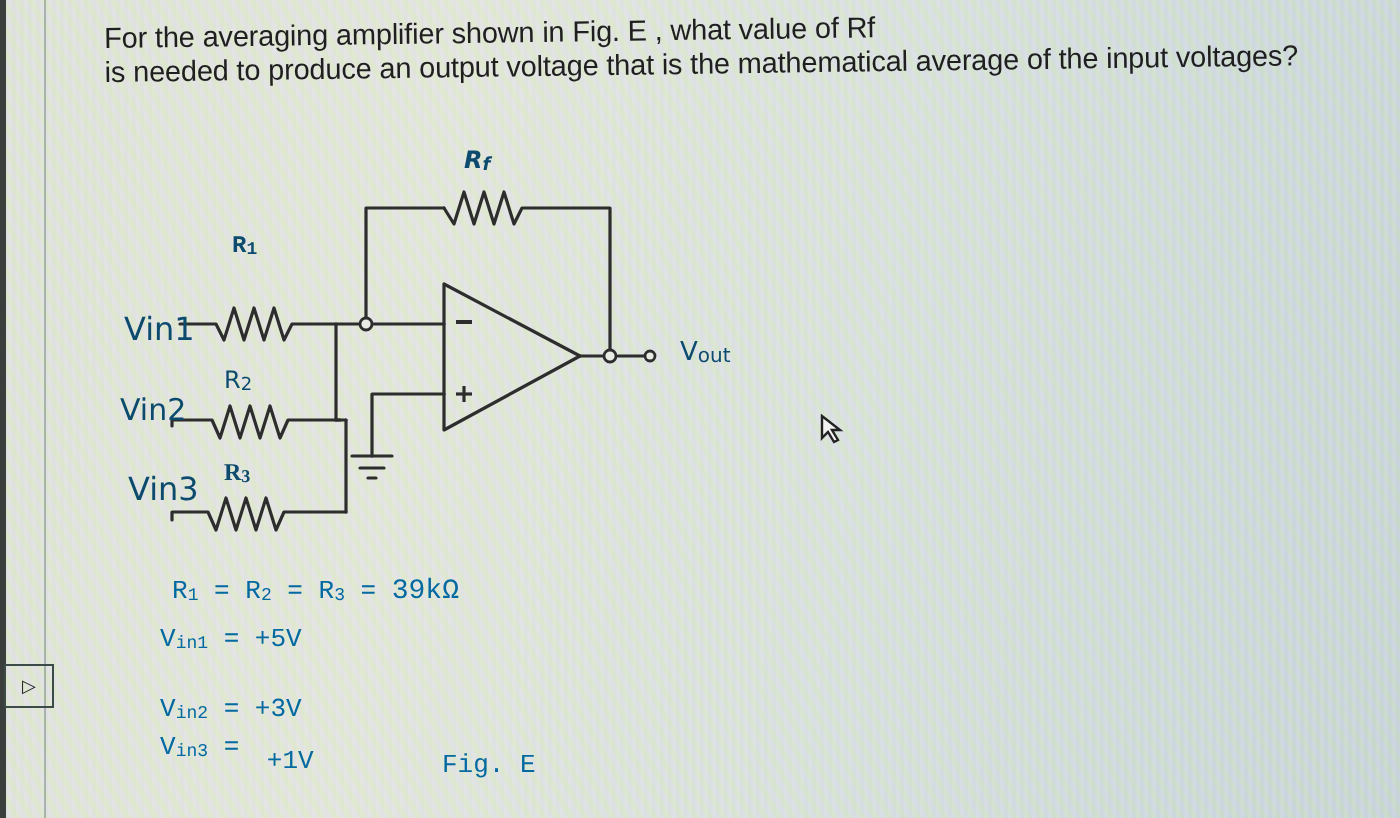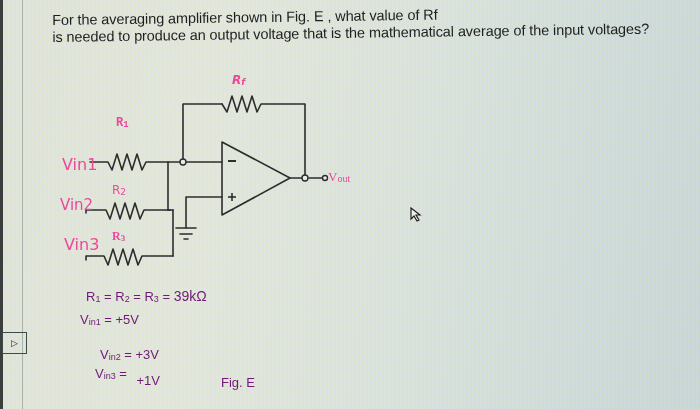--- a/index.html
+++ b/index.html
@@ -26,23 +26,23 @@
       display: flex; align-items: center; justify-content: center;
       color: #222; font-size: 9px;
     }
     .question {
       position: absolute; left: 52px; top: 12px; color: #1f1f1f;
       font-size: 14.5px; line-height: 17px; transform: rotate(-0.8deg); transform-origin: left top;
       letter-spacing: -0.1px;
     }
     .question .line2 { display: block; }
     .circuit { position: absolute; left: 0; top: 0; }
-    .lbl { position: absolute; color: #ec4899; font-family: "DejaVu Sans", sans-serif; }
+    .lbl { position: absolute; color: #0c4a6e; font-family: "DejaVu Sans", sans-serif; }
     .given {
-      position: absolute; color: #701a75; font-family: Liberation Sans, sans-serif; font-size: 13px;
+      position: absolute; color: #0369a1; font-family: Liberation Mono, monospace; font-size: 13px;
     }
     .sub { font-size: 9px; vertical-align: -1px; }
     .cursor { position: absolute; left: 410px; top: 207px; }
   </style>
 </head>
 <body>
 
 <div class="screen"></div>
 <div class="left-edge"></div>
 <div class="side-line"></div>
@@ -93,23 +93,23 @@
   <line x1="232" y1="193" x2="232" y2="201" stroke="#2d2d2d" stroke-width="1.6"></line>
 </svg>
 
 <div class="lbl" style="left:232px; top:73px; font-size:12px; font-style:italic; font-weight:bold;">R<span class="sub">f</span></div>
 <div class="lbl" style="left:116px; top:116px; font-size:12px; font-weight:bold;font-family:Liberation Mono, monospace;">R<span class="sub">1</span></div>
 <div class="lbl" style="left:112px; top:183px; font-size:12px; font-weight:normal;">R<span class="sub">2</span></div>
 <div class="lbl" style="left:112px; top:229px; font-size:12px; font-weight:bold;font-family:Liberation Serif, serif;">R<span class="sub">3</span></div>
 <div class="lbl" style="left:62px; top:155px; font-size:16px;">Vin1</div>
 <div class="lbl" style="left:60px; top:196px; font-size:15px;">Vin2</div>
 <div class="lbl" style="left:64px; top:235px; font-size:16px;">Vin3</div>
-<div class="lbl" style="left:328px; top:169px; font-size:13px;font-family:Liberation Serif, serif;">V<span class="sub" style="font-size:10px;">out</span></div>
+<div class="lbl" style="left:340px; top:169px; font-size:13px;">V<span class="sub" style="font-size:10px;">out</span></div>
 
 <div class="given" style="left:86px; top:288px;">R<span class="sub">1</span> = R<span class="sub">2</span> = R<span class="sub">3</span> = <span style="font-size:14px;">39kΩ</span></div>
 <div class="given" style="left:80px; top:312px;text-align:right;">V<span class="sub">in1</span> = <span>+5V</span></div>
-<div class="given" style="left:80px; top:347px;margin-left:20px;">V<span class="sub">in2</span> = <span>+3V</span></div>
-<div class="given" style="left:80px; top:366px;margin-left:15px;">V<span class="sub">in3</span> = <span style="position:relative; top:7px; left:6px;">+1V</span></div>
+<div class="given" style="left:80px; top:347px;">V<span class="sub">in2</span> = <span>+3V</span></div>
+<div class="given" style="left:80px; top:366px;">V<span class="sub">in3</span> = <span style="position:relative; top:7px; left:6px;">+1V</span></div>
 <div class="given" style="left:221px; top:375px; font-size:13px;">Fig. E</div>
 
 <svg class="cursor" width="12" height="16">
   <polygon points="1,1 1,12 4,9 7,14 9,13 6,8 10,8" fill="#f2f2f2" stroke="#222" stroke-width="1.2"></polygon>
 </svg>
 
 </body></html>

